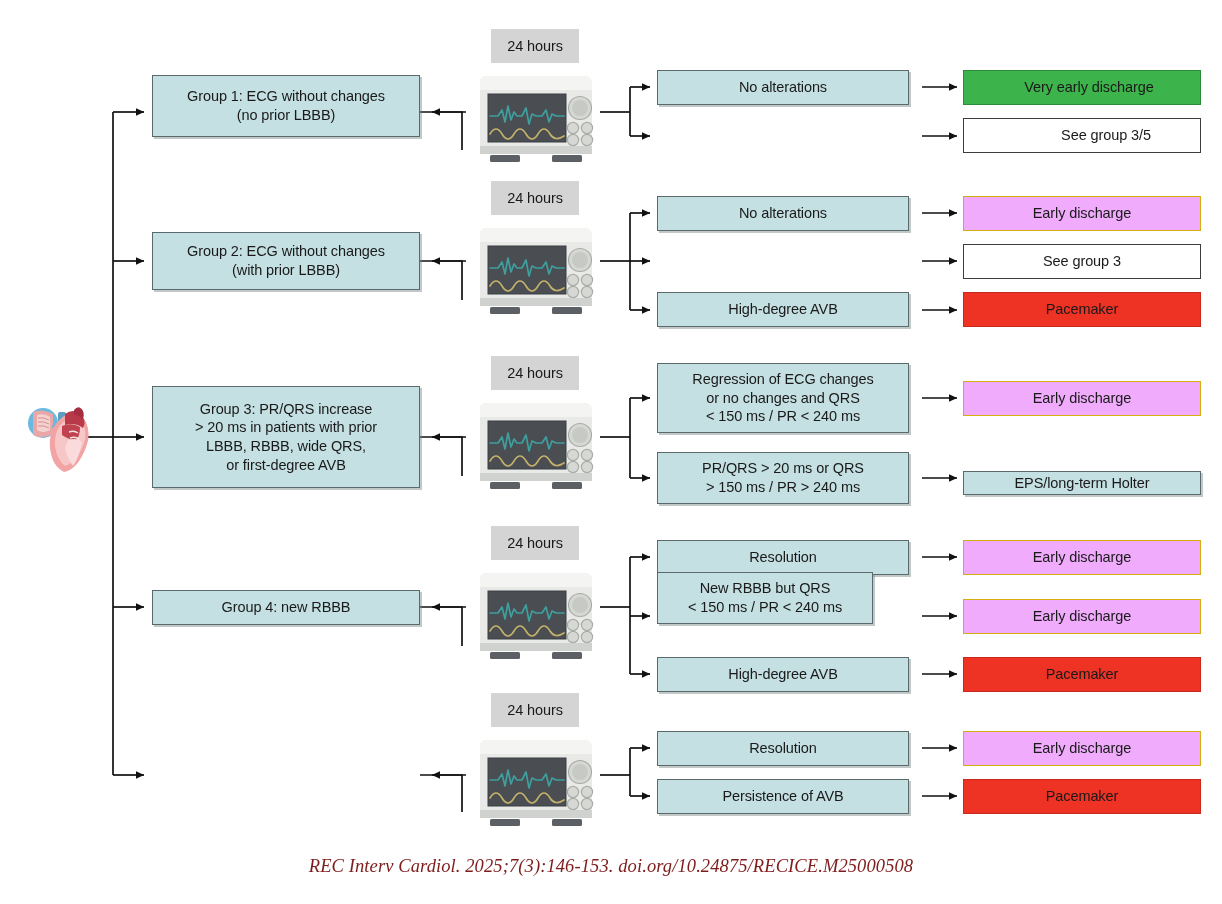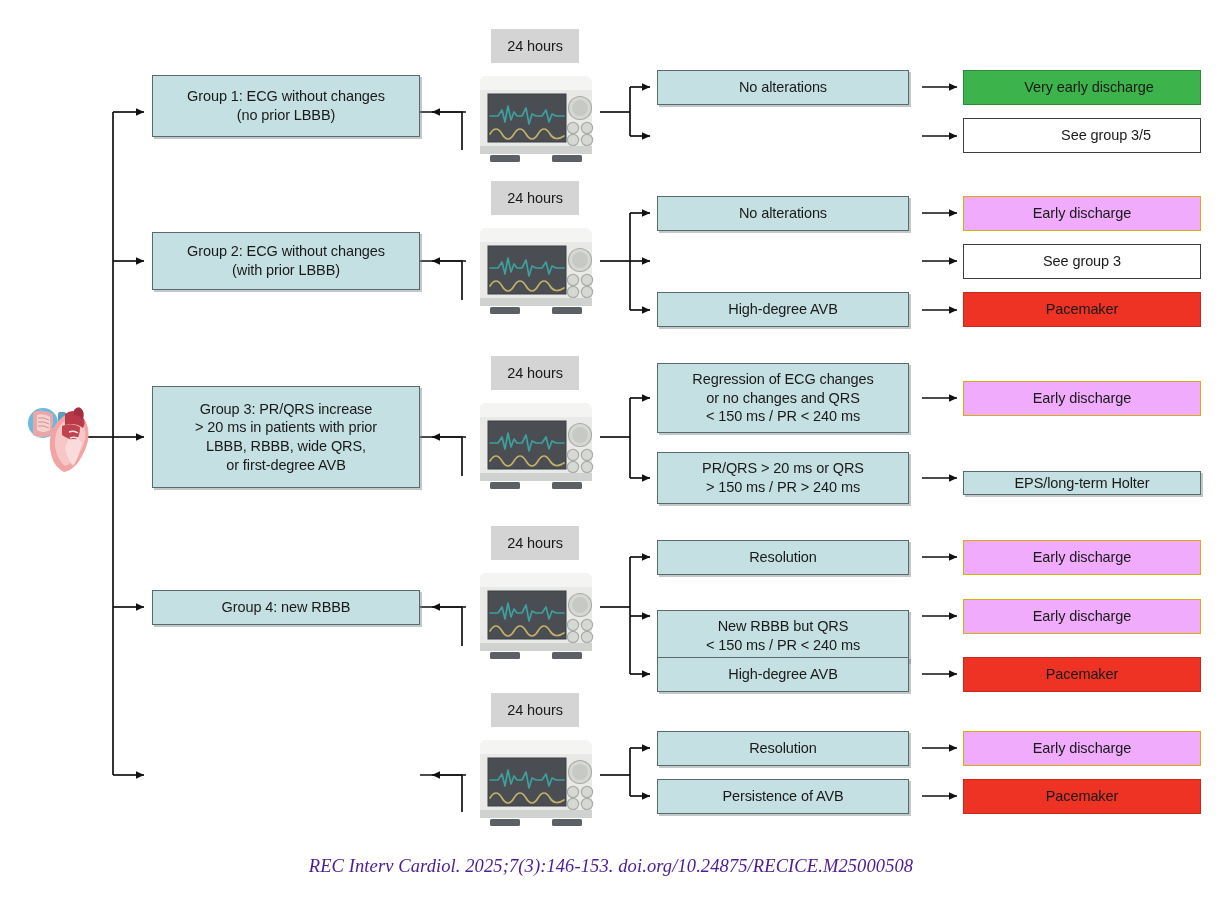--- a/index.html
+++ b/index.html
@@ -65,21 +65,21 @@
   }
   .caption {
     position: absolute;
     left: 0;
     top: 856px;
     width: 1222px;
     text-align: center;
     font-family: "Liberation Serif", serif;
     font-style: italic;
     font-size: 18.5px;
-    color: #4c1d95;
+    color: #7f1d1d;
     letter-spacing: 0.1px;
   }
   .heart-ill {
     position: absolute;
   }
   svg.lines {
     position: absolute;
     left: 0; top: 0;
     width: 1222px;
     height: 904px;
@@ -307,21 +307,21 @@
   <div class="node box-blue" style="left:657px; top:196px; width:252px; height:35px;">No alterations</div>
   <div class="node box-blue" style="left:657px; top:292px; width:252px; height:35px;">High-degree AVB</div>
 
   <div class="node box-blue" style="left:657px; top:363px; width:252px; height:70px;">Regression of ECG changes
 or no changes and QRS
 &lt; 150 ms / PR &lt; 240 ms</div>
   <div class="node box-blue" style="left:657px; top:452px; width:252px; height:52px;">PR/QRS &gt; 20 ms or QRS
 &gt; 150 ms / PR &gt; 240 ms</div>
 
   <div class="node box-blue" style="left:657px; top:540px; width:252px; height:35px;">Resolution</div>
-  <div class="node box-blue" style="left:657px; top:610px; width:252px; height:52px;">New RBBB but QRS
+  <div class="node box-blue" style="left:657px; top:572px; width:216px; height:52px;">New RBBB but QRS
 &lt; 150 ms / PR &lt; 240 ms</div>
   <div class="node box-blue" style="left:657px; top:657px; width:252px; height:35px;">High-degree AVB</div>
 
   <div class="node box-blue" style="left:657px; top:731px; width:252px; height:35px;">Resolution</div>
   <div class="node box-blue" style="left:657px; top:779px; width:252px; height:35px;">Persistence of AVB</div>
 
   <div class="node box-green" style="left:963px; top:70px; width:238px; height:35px;padding-left:14px;">Very early discharge</div>
   <div class="node box-white" style="left:963px; top:118px; width:238px; height:35px;padding-left:48px;">See group 3/5</div>
 
   <div class="node box-yellow" style="left:963px; top:196px; width:238px; height:35px;">Early discharge</div>

